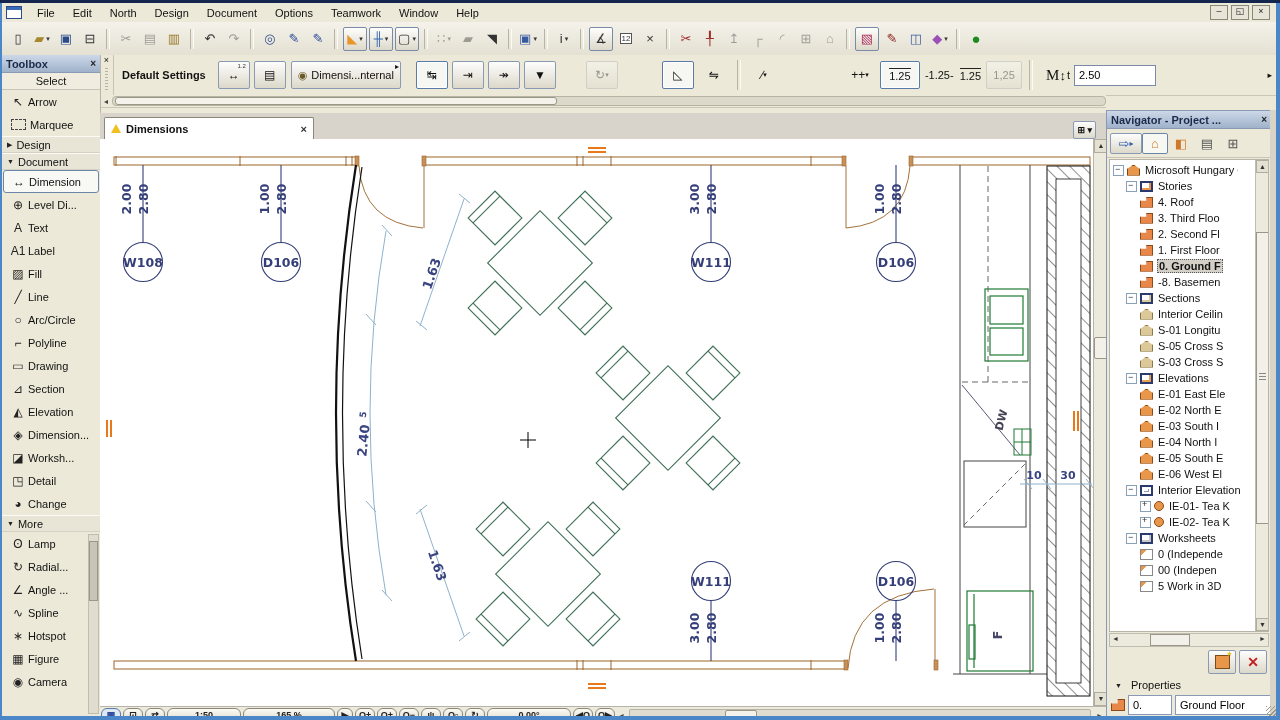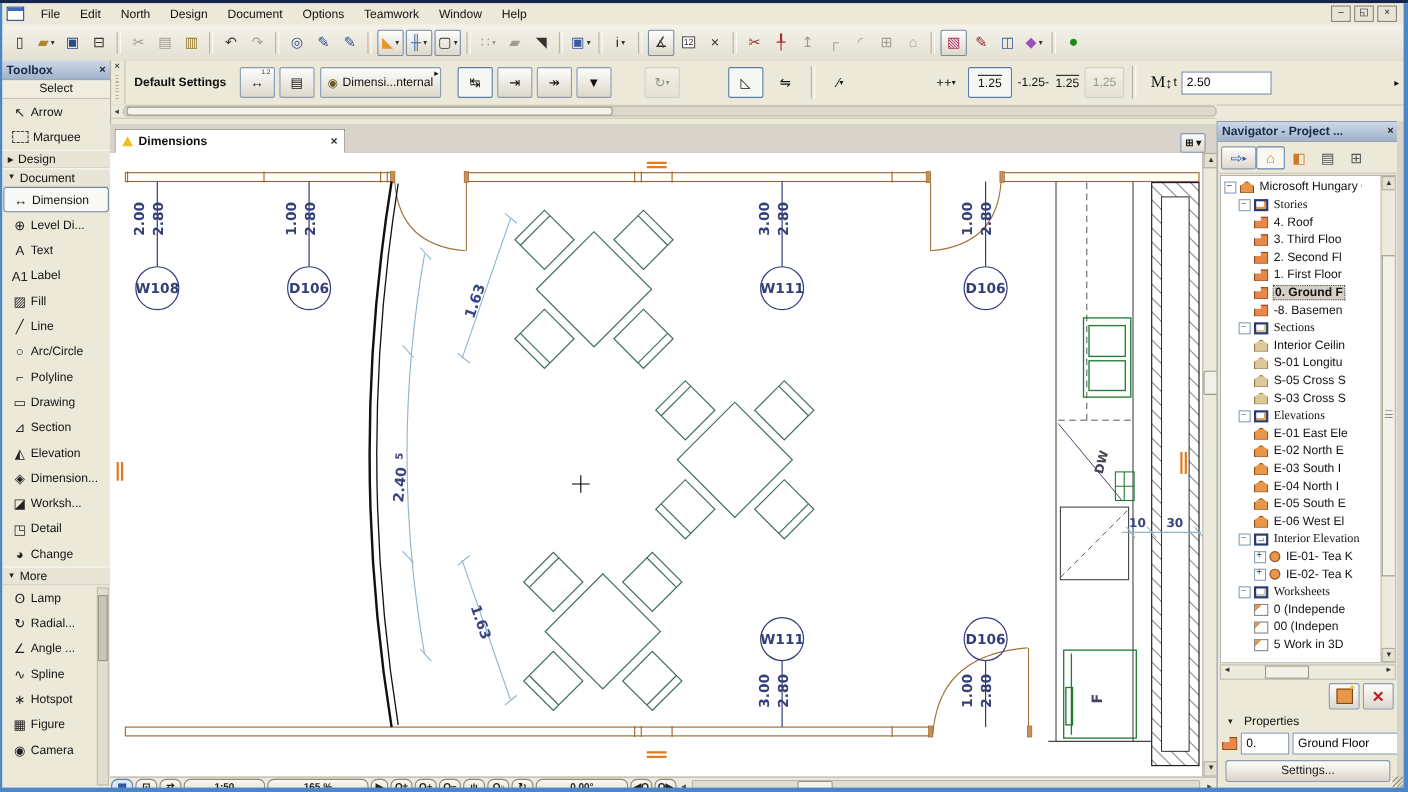--- a/index.html
+++ b/index.html
@@ -105,21 +105,21 @@
   .nbtn[data-sel="true"]{border-color:#6a86a8;background:#f8f8f2;}
   .nbtn[data-caret="true"]::after{content:"▸";font-size:8px;}
   .nbtn[data-icon="project-chooser-icon"]{color:#2a5ab0;border:1px solid #8a9ab4;background:linear-gradient(#fdfdfb,#dcd8ca);width:30px;}
   .nbtn[data-icon="floor-plan-view-icon"]{color:#d07828;font-weight:bold;}
   .nbtn[data-icon="section-view-icon"]{color:#d07828;}
   .nbtn[data-icon="layout-book-icon"]{color:#555;}
   .nbtn[data-icon="3d-view-icon"]{color:#555;}
   .nav-tree{position:relative;flex:1;background:#fff;border:1px solid #b8b4a8;margin:1px 2px;overflow:hidden;padding-top:2px;}
   .trow{display:flex;align-items:center;height:16px;font-size:11px;white-space:nowrap;}
   .trow[data-lv="0"]{padding-left:3px;}
-  .trow[data-lv="1"]{padding-left:16px;font-family:Liberation Serif, serif;}
+  .trow[data-lv="1"]{padding-left:16px;}
   .trow[data-lv="2"]{padding-left:30px;}
   .texp{width:9px;height:9px;border:1px solid #8aa0b8;background:#fff;margin-right:3px;flex:none;position:relative;}
   .texp::before{position:absolute;left:1px;top:-3px;font-size:9px;color:#333;}
   .texp[data-e="minus"]::before{content:"−";top:-2px;}
   .texp[data-e="plus"]::before{content:"+";}
   .texp[data-e="none"]{visibility:hidden;width:0;margin-right:0;border:none;}
   .ticon{width:13px;height:11px;margin-right:4px;flex:none;box-sizing:border-box;}
   .ticon[data-i="project-icon"]{background:#e8964a;border:1px solid #7a4a1a;clip-path:polygon(50% 0,100% 42%,100% 100%,0 100%,0 42%);}
   .ticon[data-i="stories-icon"]{background:#fff;border:2px solid #2a3a6e;box-shadow:inset -2px -2px 0 #e8964a;}
   .ticon[data-i="story-icon"]{background:#e8874a;border:1px solid #8a4a1a;clip-path:polygon(0 38%,48% 38%,48% 0,100% 0,100% 100%,0 100%);}
@@ -984,23 +984,20 @@
     </div>
     <div class="props-hdr">
       <span class="tri">▼</span>
       <span>Properties</span>
     </div>
     <div class="props-row">
       <span class="sicon"></span>
       <input class="inp-no" value="0." style="">
       <input class="inp-name" value="Ground Floor" style="">
     </div>
-    <div class="settings-row">
-      <button class="settings-btn">Settings...</button>
-    </div>
   </div>
 
   <div class="abs gutter-right"></div>
   <div class="abs resize-grip"></div>
   <div class="abs edge-left"></div>
   <div class="abs edge-right"></div>
   <div class="abs edge-bottom"></div>
 </div>
 
 </body></html>

